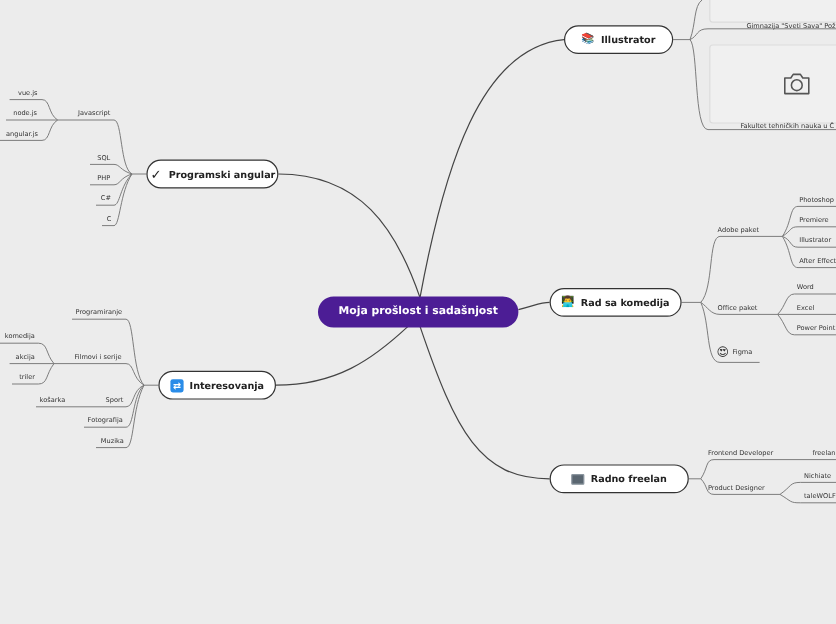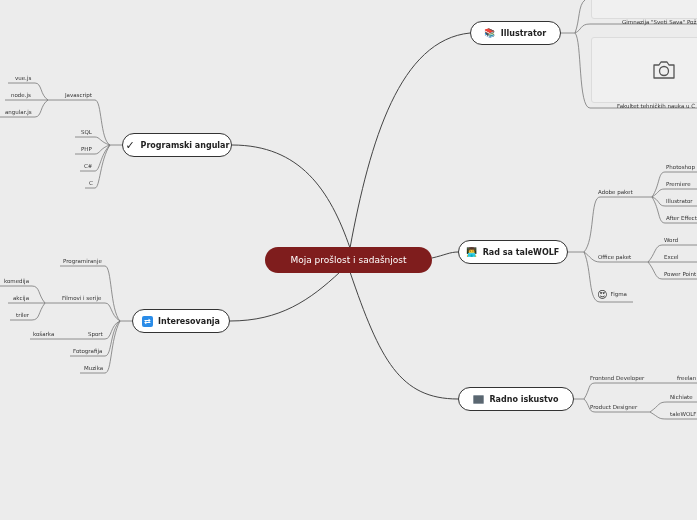--- a/index.html
+++ b/index.html
@@ -1,19 +1,19 @@
 <!DOCTYPE html>
 <html><head>
 <meta charset="utf-8">
 <style>
   html, body { margin:0; padding:0; }
   body { width:697px; height:520px; background:#ececec; position:relative; overflow:hidden; font-family:"DejaVu Sans", sans-serif; }
   svg.links { position:absolute; left:0; top:0; }
   .topic { position:absolute; box-sizing:border-box; background:#fff; border:1.3px solid #333; border-radius:13px; display:flex; align-items:center; justify-content:center; font-weight:bold; font-size:8px; color:#222; gap:5px; white-space:nowrap; }
-  .central { position:absolute; box-sizing:border-box; background:#7f1d1d; border-radius:13px; display:flex; align-items:center; justify-content:center; font-weight:normal; font-size:9px; color:#fff; white-space:nowrap; }
+  .central { position:absolute; box-sizing:border-box; background:#4c1d95; border-radius:13px; display:flex; align-items:center; justify-content:center; font-weight:bold; font-size:9px; color:#fff; white-space:nowrap; }
   .lbl { position:absolute; font-size:5.5px; color:#333; white-space:nowrap; line-height:7px; }
   .ico { display:inline-flex; align-items:center; justify-content:center; width:11px; height:11px; font-size:9px; line-height:11px; }
   .imgbox { position:absolute; background:#f0f0f0; border:1px solid #dcdcdc; border-radius:3px; }
 </style>
 </head>
 <body>
 
 <svg class="links" width="697" height="520">
   <g fill="none" stroke="#444" stroke-width="1">
 
@@ -104,21 +104,21 @@
 <div class="lbl" style="left:15px;top:75px;">vue.js</div>
 <div class="lbl" style="left:11px;top:92px;">node.js</div>
 <div class="lbl" style="left:5px;top:109px;">angular.js</div>
 <div class="lbl" style="left:81px;top:129px;">SQL</div>
 <div class="lbl" style="left:81px;top:146px;">PHP</div>
 <div class="lbl" style="left:84px;top:163px;">C#</div>
 <div class="lbl" style="left:89px;top:180px;">C</div>
 
 <div class="topic" style="left:458px;top:240px;width:110px;height:24px;">
   <span class="ico">👨‍💻</span>
-  <span>Rad sa taleWOLF</span>
+  <span>Rad sa komedija</span>
 </div>
 <div class="lbl" style="left:598px;top:189px;">Adobe paket</div>
 <div class="lbl" style="left:666px;top:164px;">Photoshop</div>
 <div class="lbl" style="left:666px;top:181px;">Premiere</div>
 <div class="lbl" style="left:666px;top:198px;">Illustrator</div>
 <div class="lbl" style="left:666px;top:215px;">After Effects</div>
 <div class="lbl" style="left:598px;top:254px;">Office paket</div>
 <div class="lbl" style="left:664px;top:237px;">Word</div>
 <div class="lbl" style="left:664px;top:254px;">Excel</div>
 <div class="lbl" style="left:664px;top:271px;">Power Point</div>
@@ -138,19 +138,19 @@
 <div class="lbl" style="left:16px;top:312px;">triler</div>
 <div class="lbl" style="left:88px;top:331px;">Sport</div>
 <div class="lbl" style="left:33px;top:331px;">košarka</div>
 <div class="lbl" style="left:73px;top:348px;">Fotografija</div>
 <div class="lbl" style="left:84px;top:365px;">Muzika</div>
 
 <div class="topic" style="left:458px;top:387px;width:116px;height:24px;">
   <span class="ico">
       <span style="display:inline-block;width:9px;height:7px;background:#5a6670;border:1px solid #8a959e;border-radius:1px;"></span>
     </span>
-  <span>Radno iskustvo</span>
+  <span>Radno freelan</span>
 </div>
 <div class="lbl" style="left:590px;top:375px;">Frontend Developer</div>
 <div class="lbl" style="left:677px;top:375px;">freelan</div>
 <div class="lbl" style="left:590px;top:404px;">Product Designer</div>
 <div class="lbl" style="left:670px;top:394px;">Nichiate</div>
 <div class="lbl" style="left:670px;top:411px;">taleWOLF</div>
 
 </body></html>

